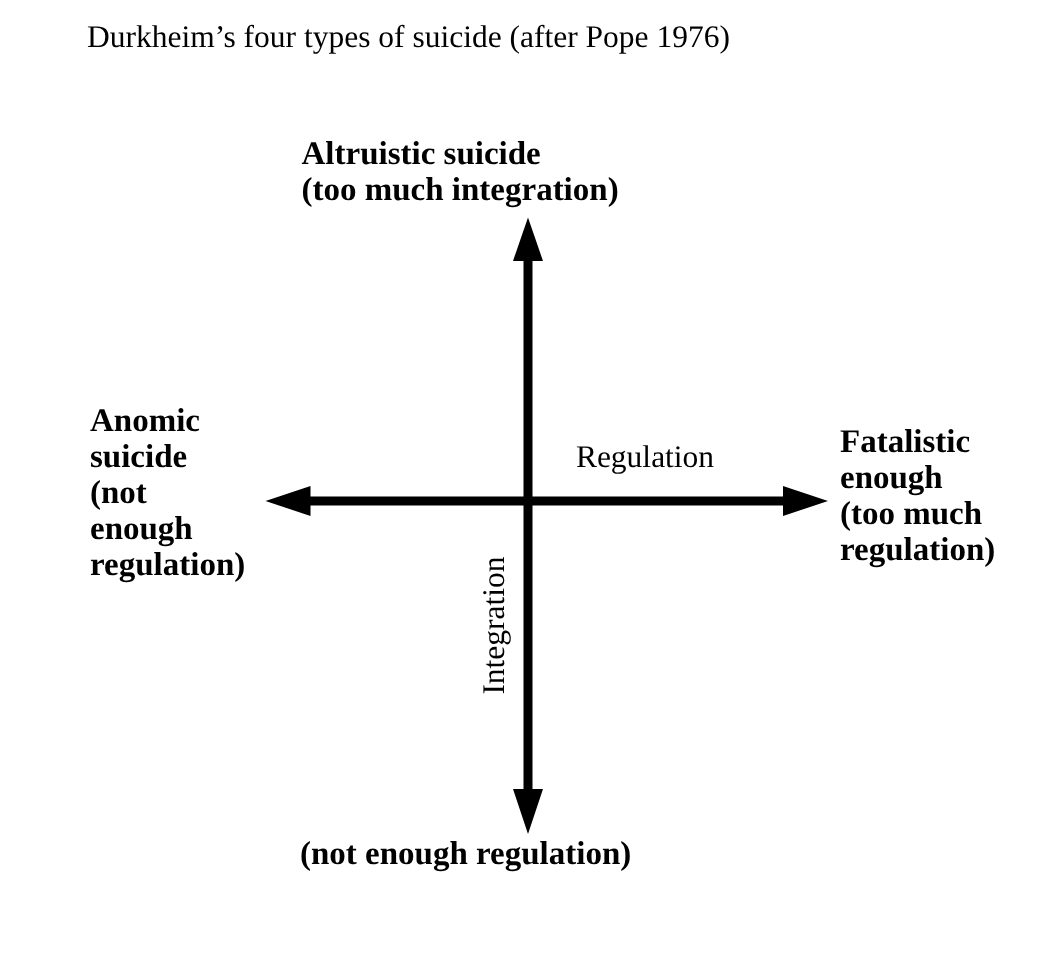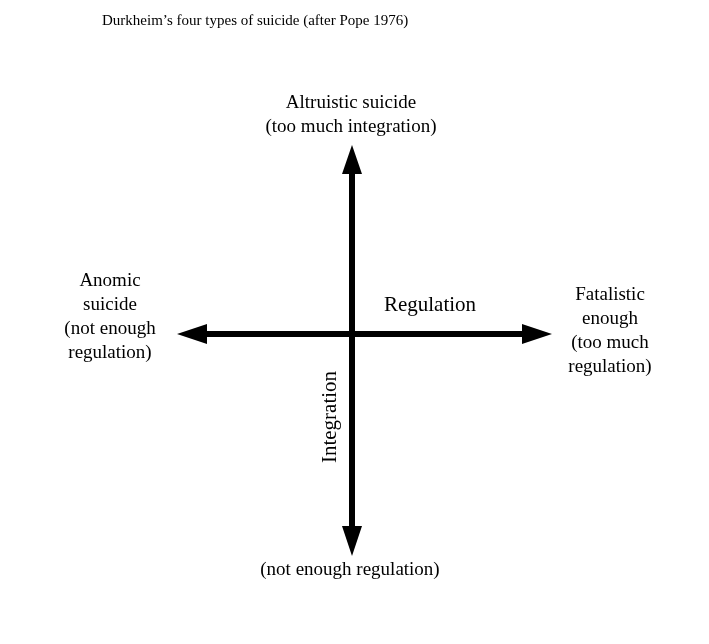--- a/index.html
+++ b/index.html
@@ -15,34 +15,33 @@
     position: relative;
     width: 709px;
     height: 644px;
     background: #ffffff;
     overflow: hidden;
   }
   .title {
     position: absolute;
     left: 58px;
     top: 12px;
-    font-size: 15px;
+    font-size: 21px;
     white-space: nowrap;
-    margin-left: 44px;
   }
   .axes-svg {
     position: absolute;
     left: 0;
     top: 0;
   }
   .label {
     position: absolute;
-    text-align: center;
-    font-size: 19px;
+    font-size: 22px;
     line-height: 24px;
+    font-weight: bold;
   }
   .axis-label {
     position: absolute;
     text-align: center;
     font-size: 21px;
     line-height: 24px;
   }
   .rot {
     transform: rotate(-90deg);
     transform-origin: center center;

